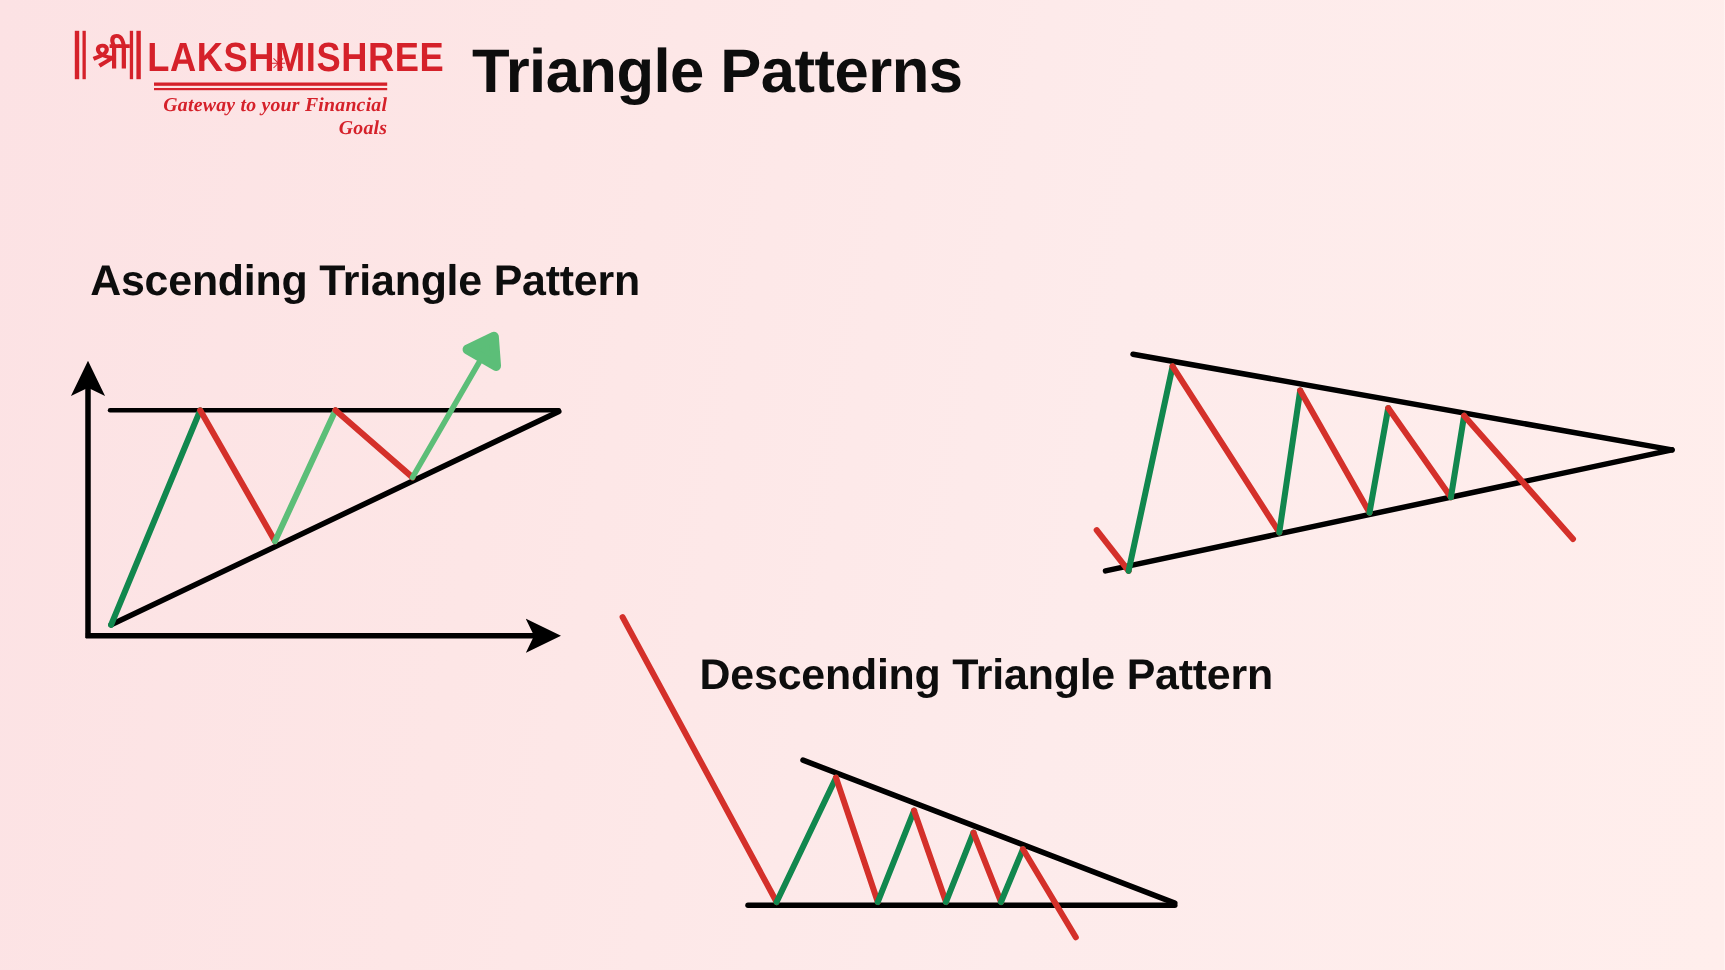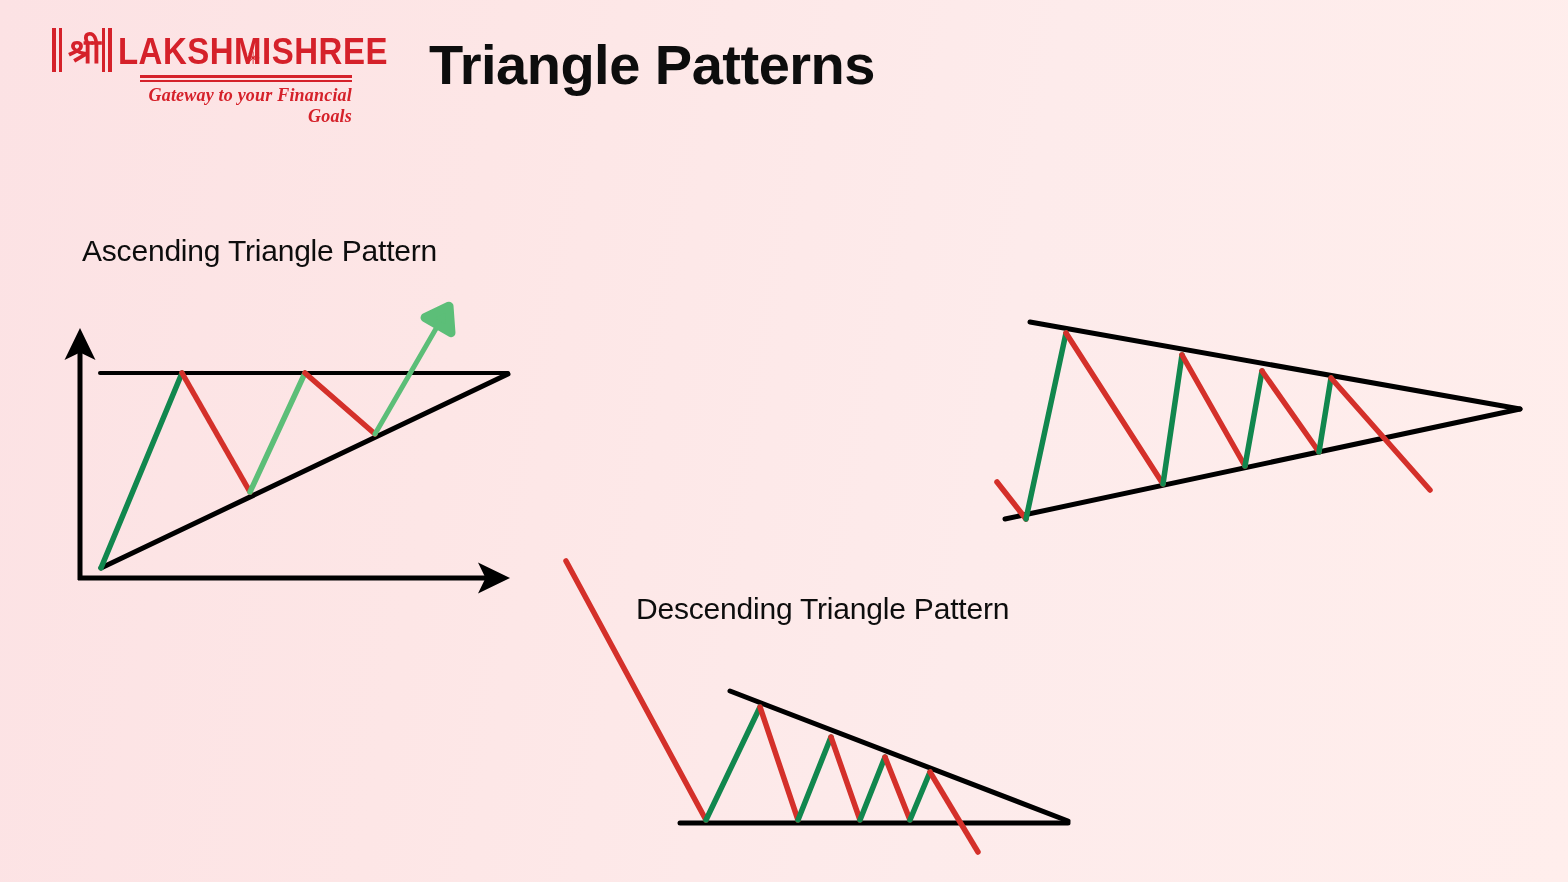--- a/index.html
+++ b/index.html
@@ -24,20 +24,21 @@
     position: absolute;
     left: 52px;
     top: 26px;
     width: 300px;
     height: 70px;
   }
   .logo-row {
     display: flex;
     align-items: flex-end;
     height: 46px;
+    margin-left: 16px;
   }
   .logo-bars {
     display: flex;
     align-items: stretch;
     height: 44px;
     margin-right: 3px;
   }
   .bar {
     width: 3.5px;
     background: #d5212a;
@@ -105,22 +106,22 @@
     top: 32px;
     width: 1304px;
     text-align: center;
     font-size: 56px;
     font-weight: 700;
     color: #0d0d0d;
     letter-spacing: -0.5px;
   }
   .sec-title {
     position: absolute;
-    font-size: 30px;
-    font-weight: 400;
+    font-size: 39px;
+    font-weight: 700;
     color: #0d0d0d;
     letter-spacing: -0.2px;
     white-space: nowrap;
   }
   #title-asc { left: 82px; top: 234px; }
   #title-sym { left: 1004px; top: 224px; }
   #title-desc { left: 636px; top: 592px; }
 
   svg.diagram {
     position: absolute;

